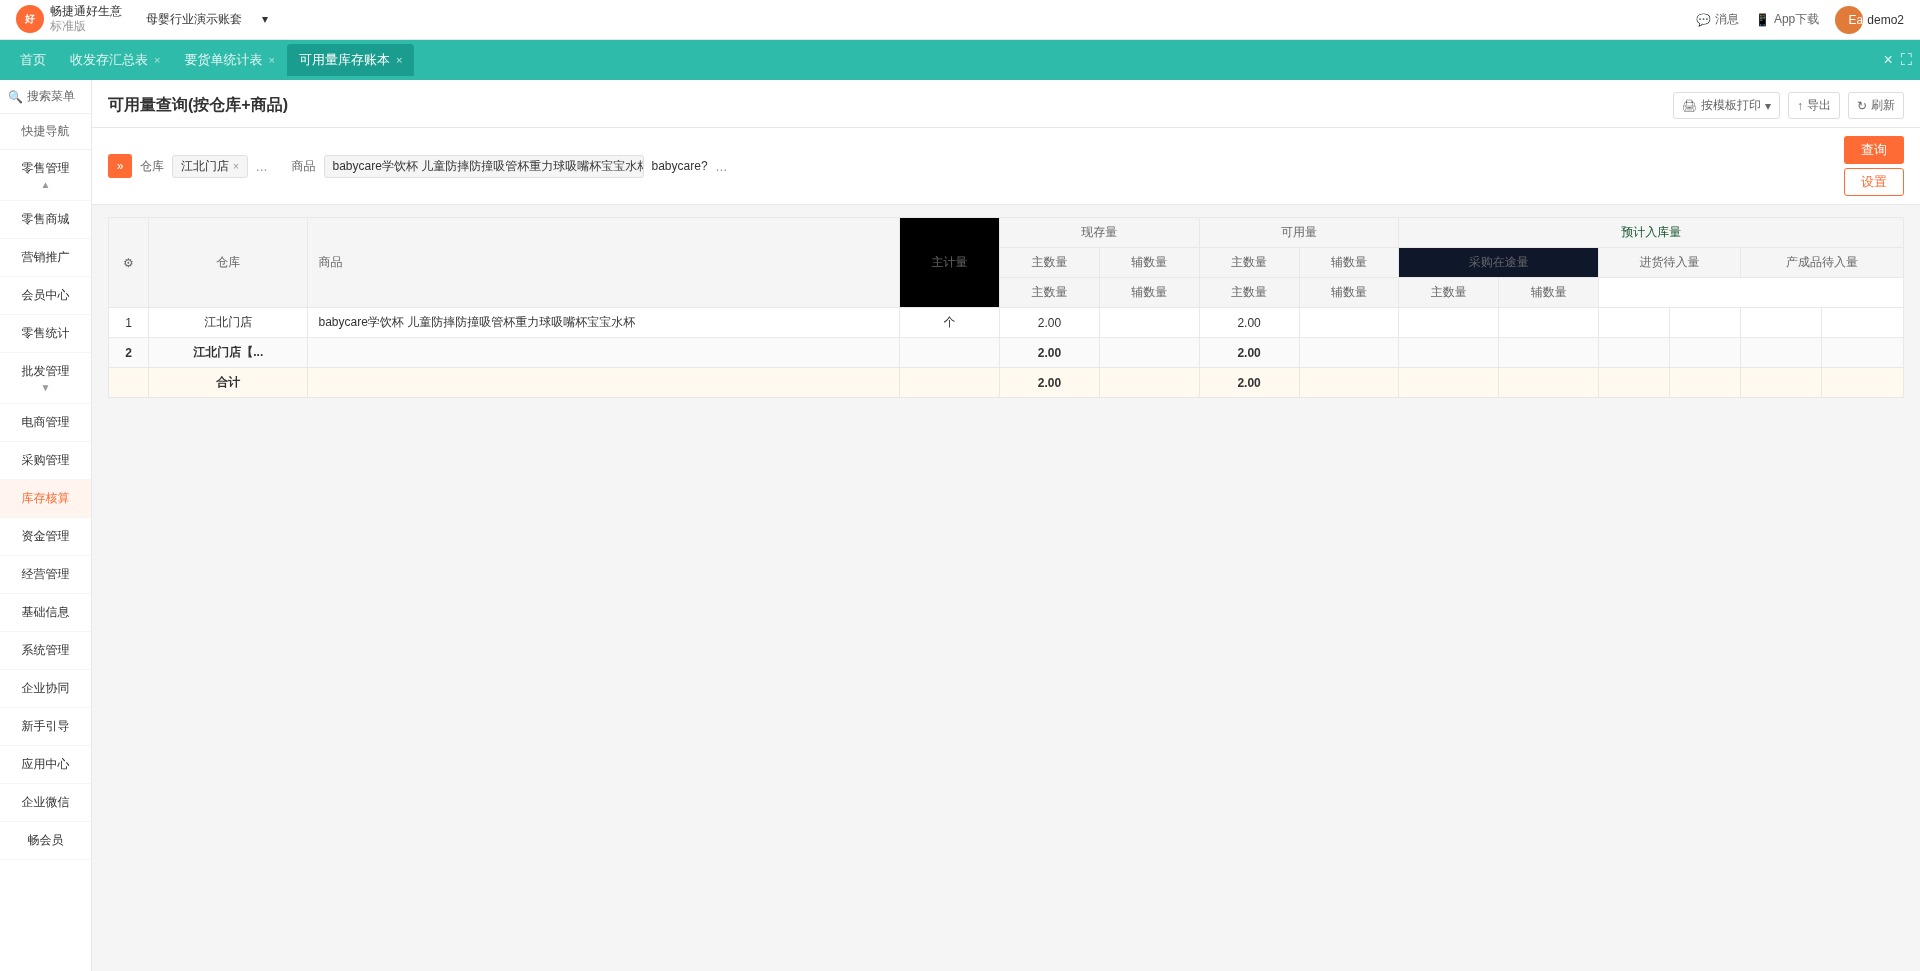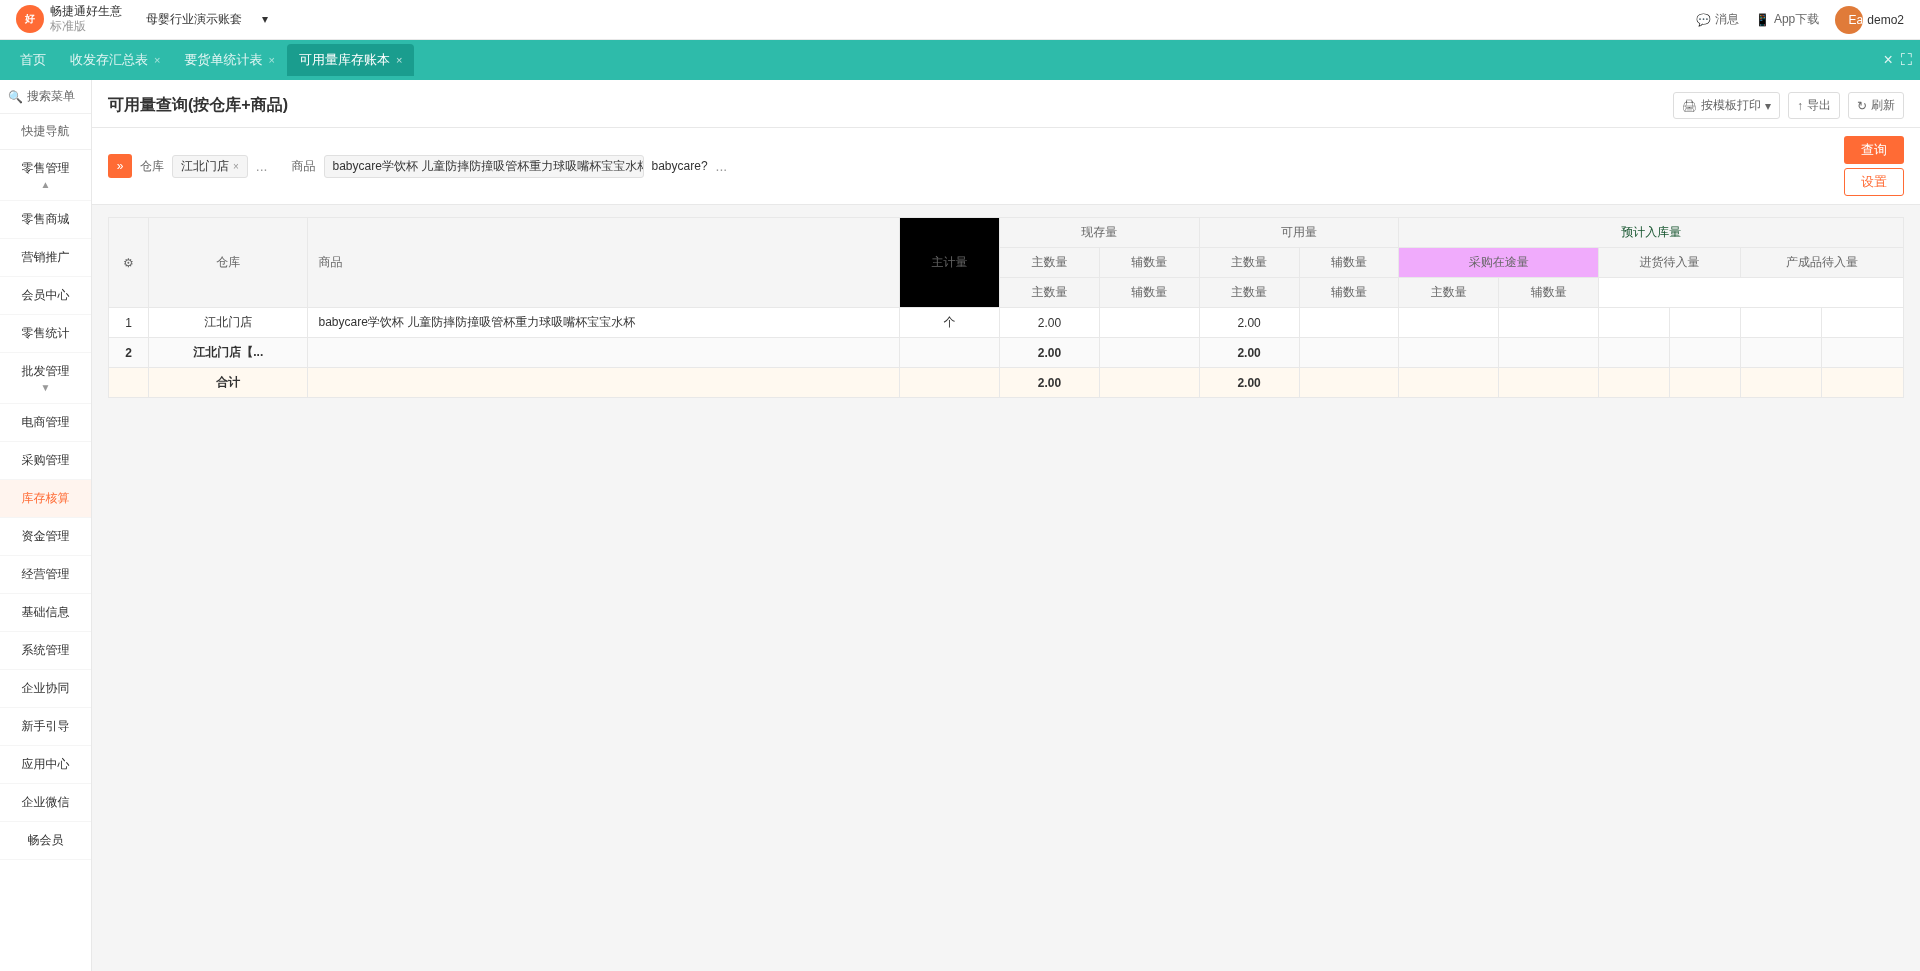--- a/index.html
+++ b/index.html
@@ -411,21 +411,21 @@
               <th rowspan="3" style="background: #000000; color: rgb(102, 102, 102); border: 1px solid rgb(232, 232, 232); padding: 6px 10px; font-weight: normal;">主计量</th>
               <th colspan="2" style="background: rgb(245, 245, 245); color: rgb(102, 102, 102); border: 1px solid rgb(232, 232, 232); padding: 6px 10px; font-weight: normal;">现存量</th>
               <th colspan="2" style="background: rgb(245, 245, 245); color: rgb(102, 102, 102); border: 1px solid rgb(232, 232, 232); padding: 6px 10px; font-weight: normal;">可用量</th>
               <th colspan="6" style="background: rgb(245, 245, 245); color: #14532d; border: 1px solid rgb(232, 232, 232); padding: 6px 10px; font-weight: normal;">预计入库量</th>
             </tr>
             <tr>
               <th style="background: rgb(245, 245, 245); color: rgb(102, 102, 102); border: 1px solid rgb(232, 232, 232); padding: 6px 10px; font-weight: normal;">主数量</th>
               <th style="background: rgb(245, 245, 245); color: rgb(102, 102, 102); border: 1px solid rgb(232, 232, 232); padding: 6px 10px; font-weight: normal;">辅数量</th>
               <th style="background: rgb(245, 245, 245); color: rgb(102, 102, 102); border: 1px solid rgb(232, 232, 232); padding: 6px 10px; font-weight: normal;">主数量</th>
               <th style="background: rgb(245, 245, 245); color: rgb(102, 102, 102); border: 1px solid rgb(232, 232, 232); padding: 6px 10px; font-weight: normal;">辅数量</th>
-              <th colspan="2" style="background: #f0abfc; color: rgb(102, 102, 102); border: 1px solid rgb(232, 232, 232); padding: 6px 10px; font-weight: normal;">采购在途量</th>
+              <th colspan="2" style="background: #0f172a; color: rgb(102, 102, 102); border: 1px solid rgb(232, 232, 232); padding: 6px 10px; font-weight: normal;">采购在途量</th>
               <th colspan="2" style="background: rgb(245, 245, 245); color: rgb(102, 102, 102); border: 1px solid rgb(232, 232, 232); padding: 6px 10px; font-weight: normal;">进货待入量</th>
               <th colspan="2" style="background: rgb(245, 245, 245); color: rgb(102, 102, 102); border: 1px solid rgb(232, 232, 232); padding: 6px 10px; font-weight: normal;">产成品待入量</th>
             </tr>
             <tr>
               <th style="background: rgb(245, 245, 245); color: rgb(102, 102, 102); border: 1px solid rgb(232, 232, 232); padding: 6px 10px; font-weight: normal;">主数量</th>
               <th style="background: rgb(245, 245, 245); color: rgb(102, 102, 102); border: 1px solid rgb(232, 232, 232); padding: 6px 10px; font-weight: normal;">辅数量</th>
               <th style="background: rgb(245, 245, 245); color: rgb(102, 102, 102); border: 1px solid rgb(232, 232, 232); padding: 6px 10px; font-weight: normal;">主数量</th>
               <th style="background: rgb(245, 245, 245); color: rgb(102, 102, 102); border: 1px solid rgb(232, 232, 232); padding: 6px 10px; font-weight: normal;">辅数量</th>
               <th style="background: rgb(245, 245, 245); color: rgb(102, 102, 102); border: 1px solid rgb(232, 232, 232); padding: 6px 10px; font-weight: normal;">主数量</th>
               <th style="background: rgb(245, 245, 245); color: rgb(102, 102, 102); border: 1px solid rgb(232, 232, 232); padding: 6px 10px; font-weight: normal;">辅数量</th>

